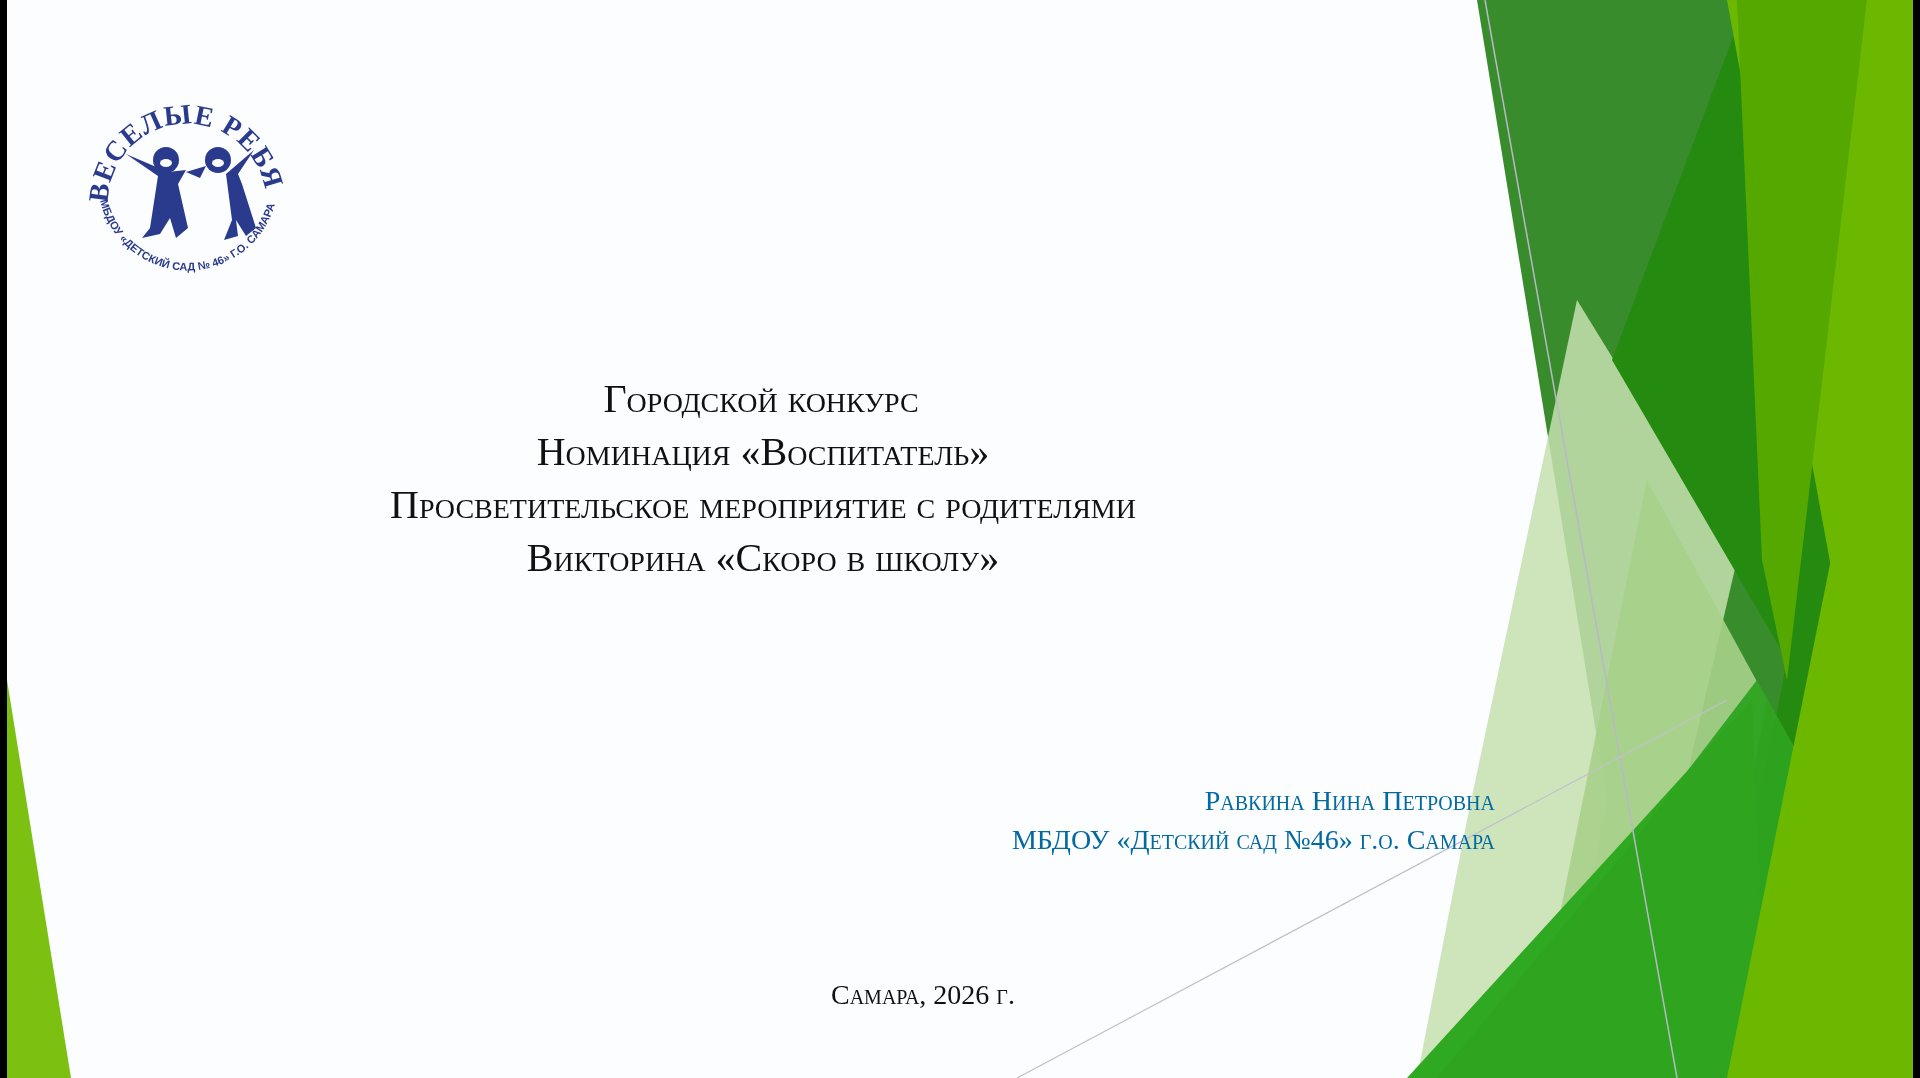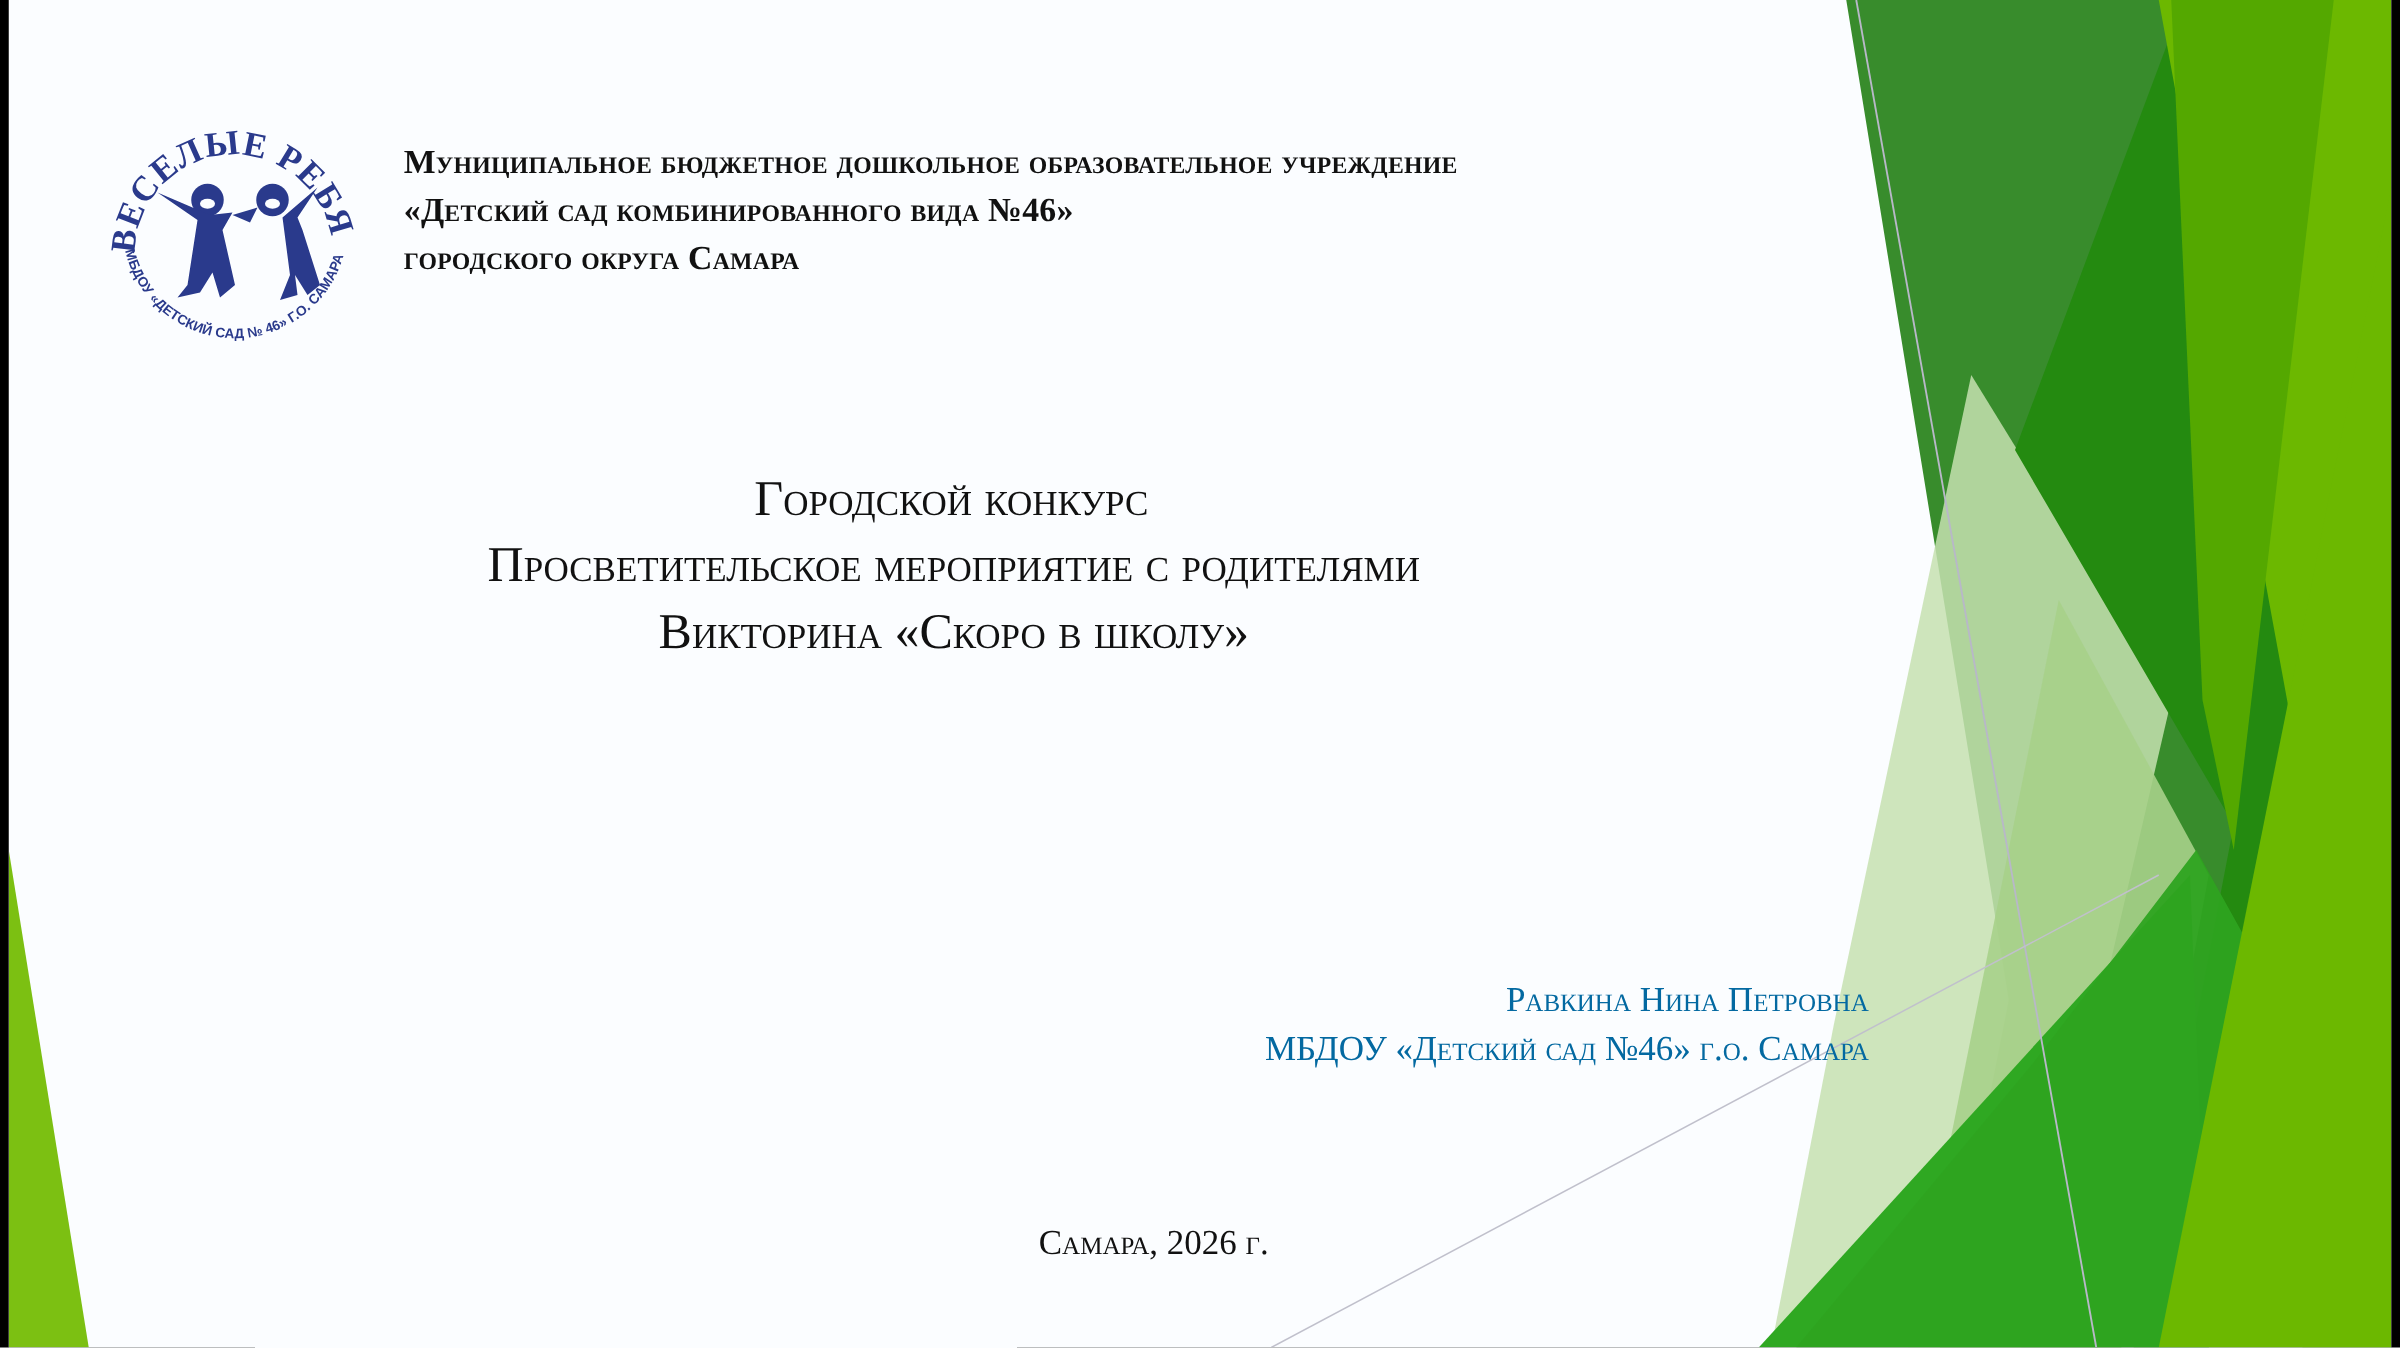--- a/index.html
+++ b/index.html
@@ -61,28 +61,24 @@
       <ellipse cx="88" cy="75" rx="6" ry="4" fill="#fbfdff"></ellipse>
       <path d="M48,66 L80,88 L72,140 L64,150 L82,146 L92,130 L98,150 L110,140 L100,96 L108,82 L90,84 Z" fill="#2a3a8c"></path>
 
       <circle cx="140" cy="72" r="13" fill="#2a3a8c"></circle>
       <ellipse cx="140" cy="75" rx="6" ry="4" fill="#fbfdff"></ellipse>
       <path d="M176,62 L148,86 L154,132 L146,152 L160,148 L158,132 L168,148 L178,140 L164,96 L160,86 Z" fill="#2a3a8c"></path>
       <path d="M108,84 L128,78 L122,90 Z" fill="#2a3a8c"></path>
     </svg>
   </div>
 
-  <div class="header">
-    <div>Муниципальное бюджетное дошкольное образовательное учреждение</div>
-    <div>«Детский сад комбинированного вида №46»</div>
-    <div>городского округа Самара</div>
-  </div>
 
   <div class="title">
     <div class="l1">Городской конкурс</div>
+    <div>Номинация «Воспитатель»</div>
     <div>Просветительское мероприятие с родителями</div>
     <div>Викторина «Скоро в школу»</div>
   </div>
 
   <div class="author">
     <div>Равкина Нина Петровна</div>
     <div>МБДОУ «Детский сад №46» г.о. Самара</div>
   </div>
 
   <div class="city">Самара, 2026 г.</div>

